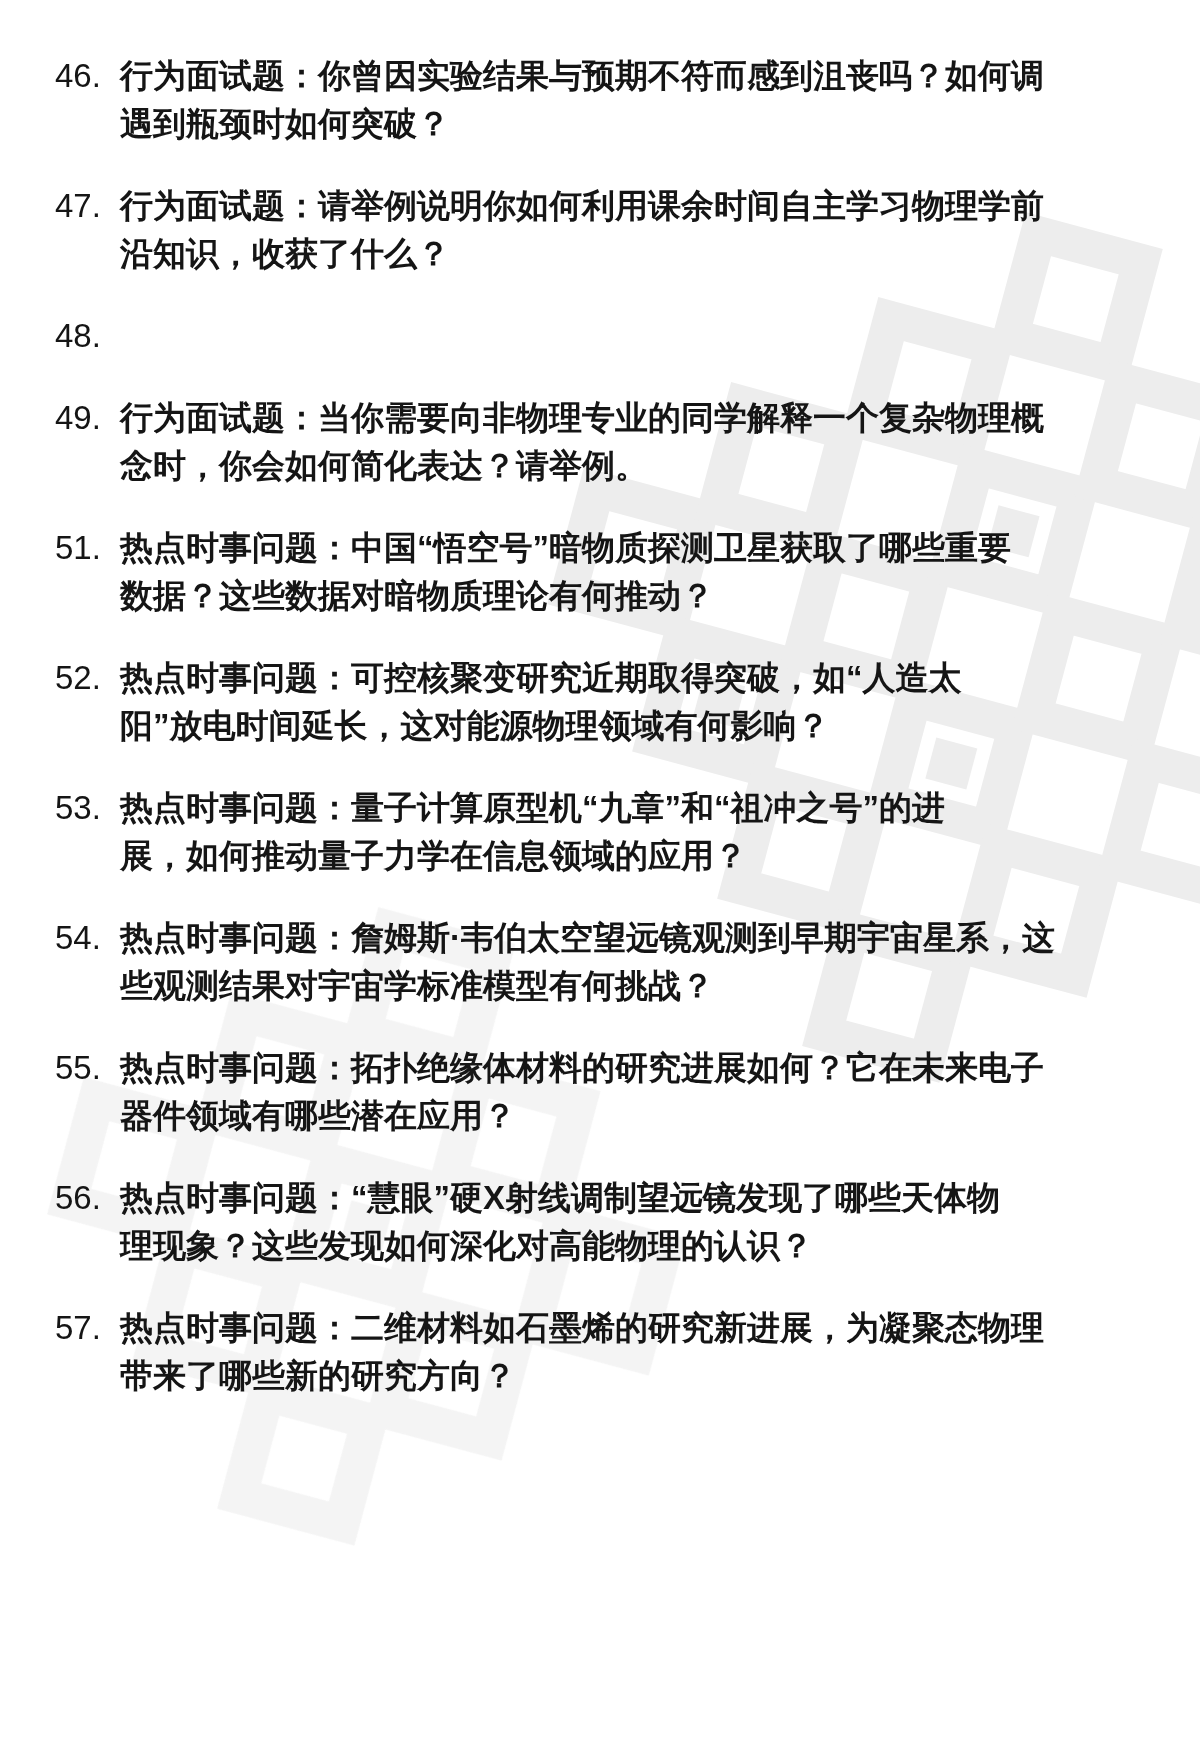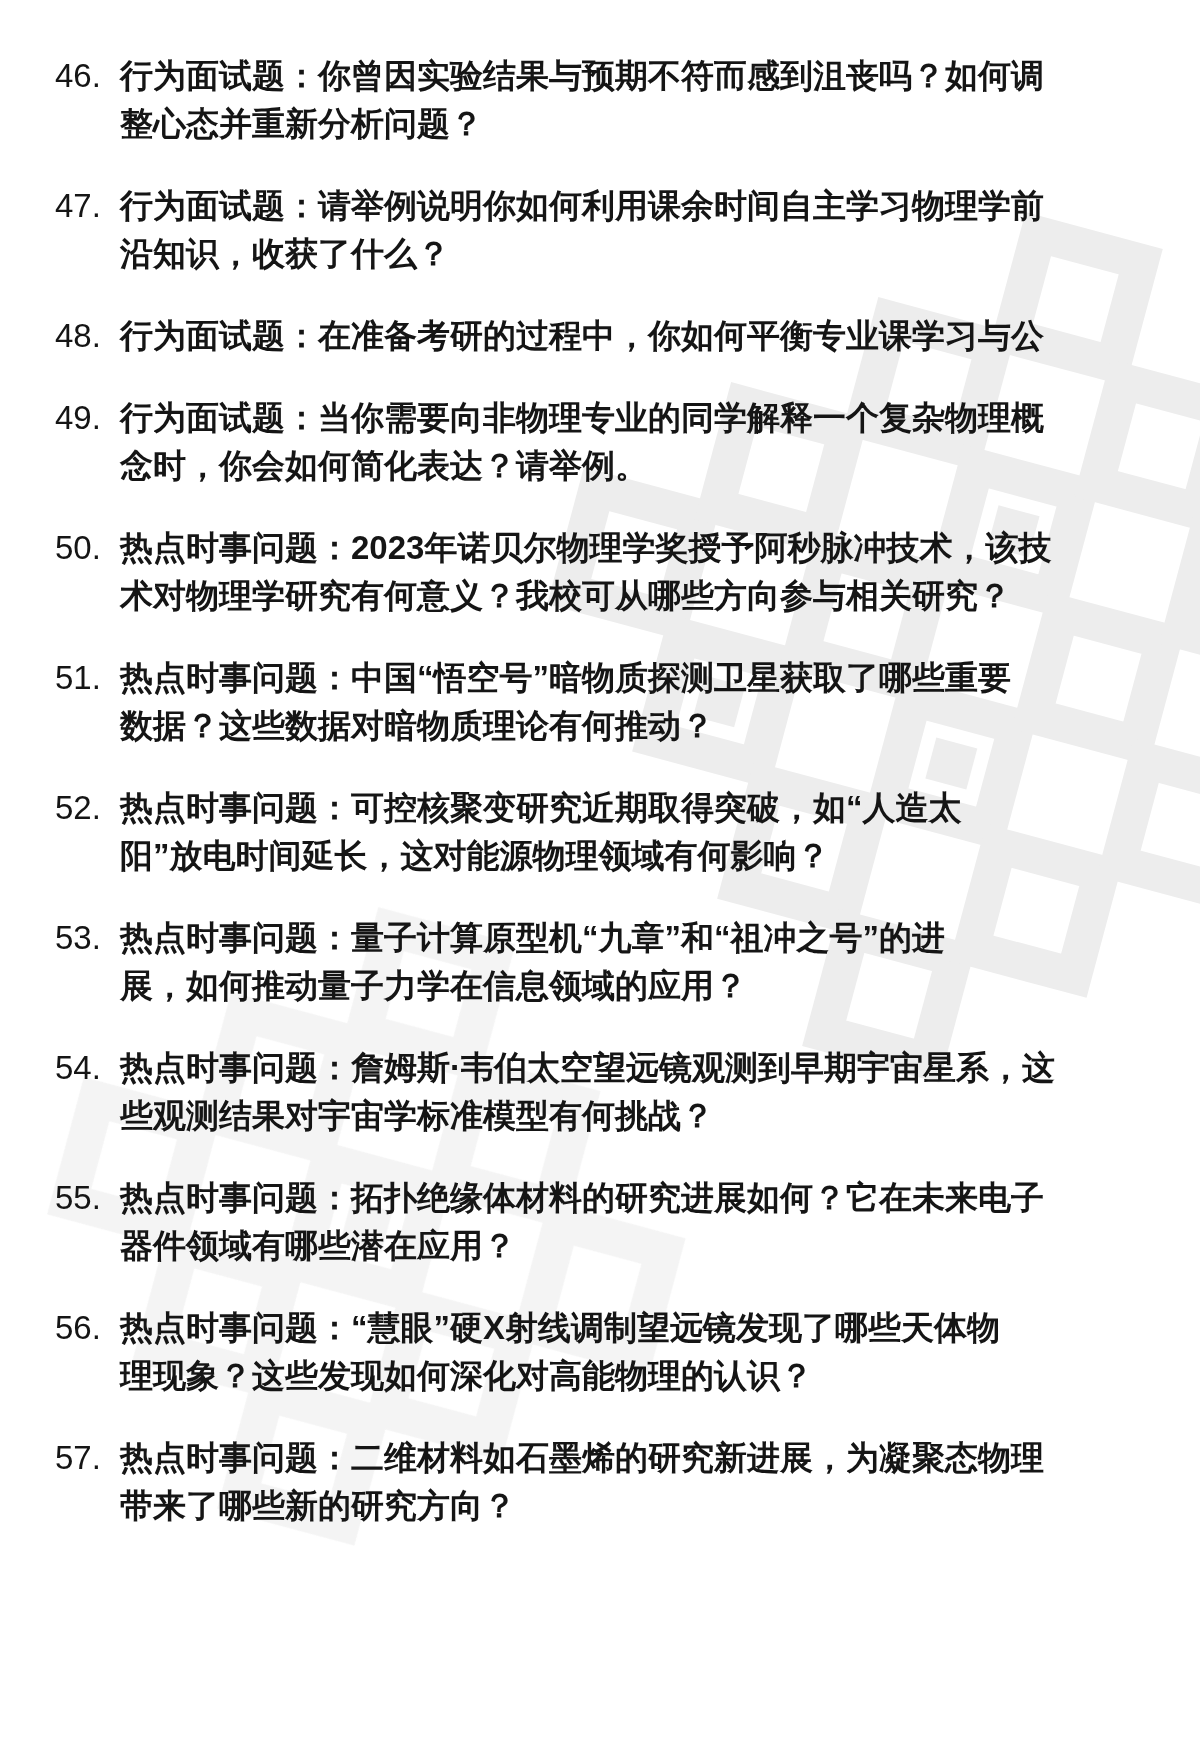--- a/index.html
+++ b/index.html
@@ -110,54 +110,46 @@
       <use href="#dm-outline" x="340" y="340"></use>
     </g>
   </svg>
 
   <div class="content">
 
     <div class="q-item">
       <span class="q-num">46.</span>
       <div class="q-text">
         <div class="q-line">行为面试题：你曾因实验结果与预期不符而感到沮丧吗？如何调</div>
-        <div class="q-line">整心态并重新分析问题？</div>
+        <div class="q-line">遇到瓶颈时如何突破？</div>
       </div>
     </div>
 
     <div class="q-item">
       <span class="q-num">47.</span>
       <div class="q-text">
         <div class="q-line">行为面试题：请举例说明你如何利用课余时间自主学习物理学前</div>
         <div class="q-line">沿知识，收获了什么？</div>
       </div>
     </div>
 
     <div class="q-item">
       <span class="q-num">48.</span>
       <div class="q-text">
-        <div class="q-line">行为面试题：在准备考研的过程中，你如何平衡专业课学习与公</div>
       </div>
     </div>
 
     <div class="q-item">
       <span class="q-num">49.</span>
       <div class="q-text">
         <div class="q-line">行为面试题：当你需要向非物理专业的同学解释一个复杂物理概</div>
         <div class="q-line">念时，你会如何简化表达？请举例。</div>
       </div>
     </div>
 
-    <div class="q-item">
-      <span class="q-num">50.</span>
-      <div class="q-text">
-        <div class="q-line">热点时事问题：2023年诺贝尔物理学奖授予阿秒脉冲技术，该技</div>
-        <div class="q-line">术对物理学研究有何意义？我校可从哪些方向参与相关研究？</div>
-      </div>
-    </div>
 
     <div class="q-item">
       <span class="q-num">51.</span>
       <div class="q-text">
         <div class="q-line">热点时事问题：中国“悟空号”暗物质探测卫星获取了哪些重要</div>
         <div class="q-line">数据？这些数据对暗物质理论有何推动？</div>
       </div>
     </div>
 
     <div class="q-item">

